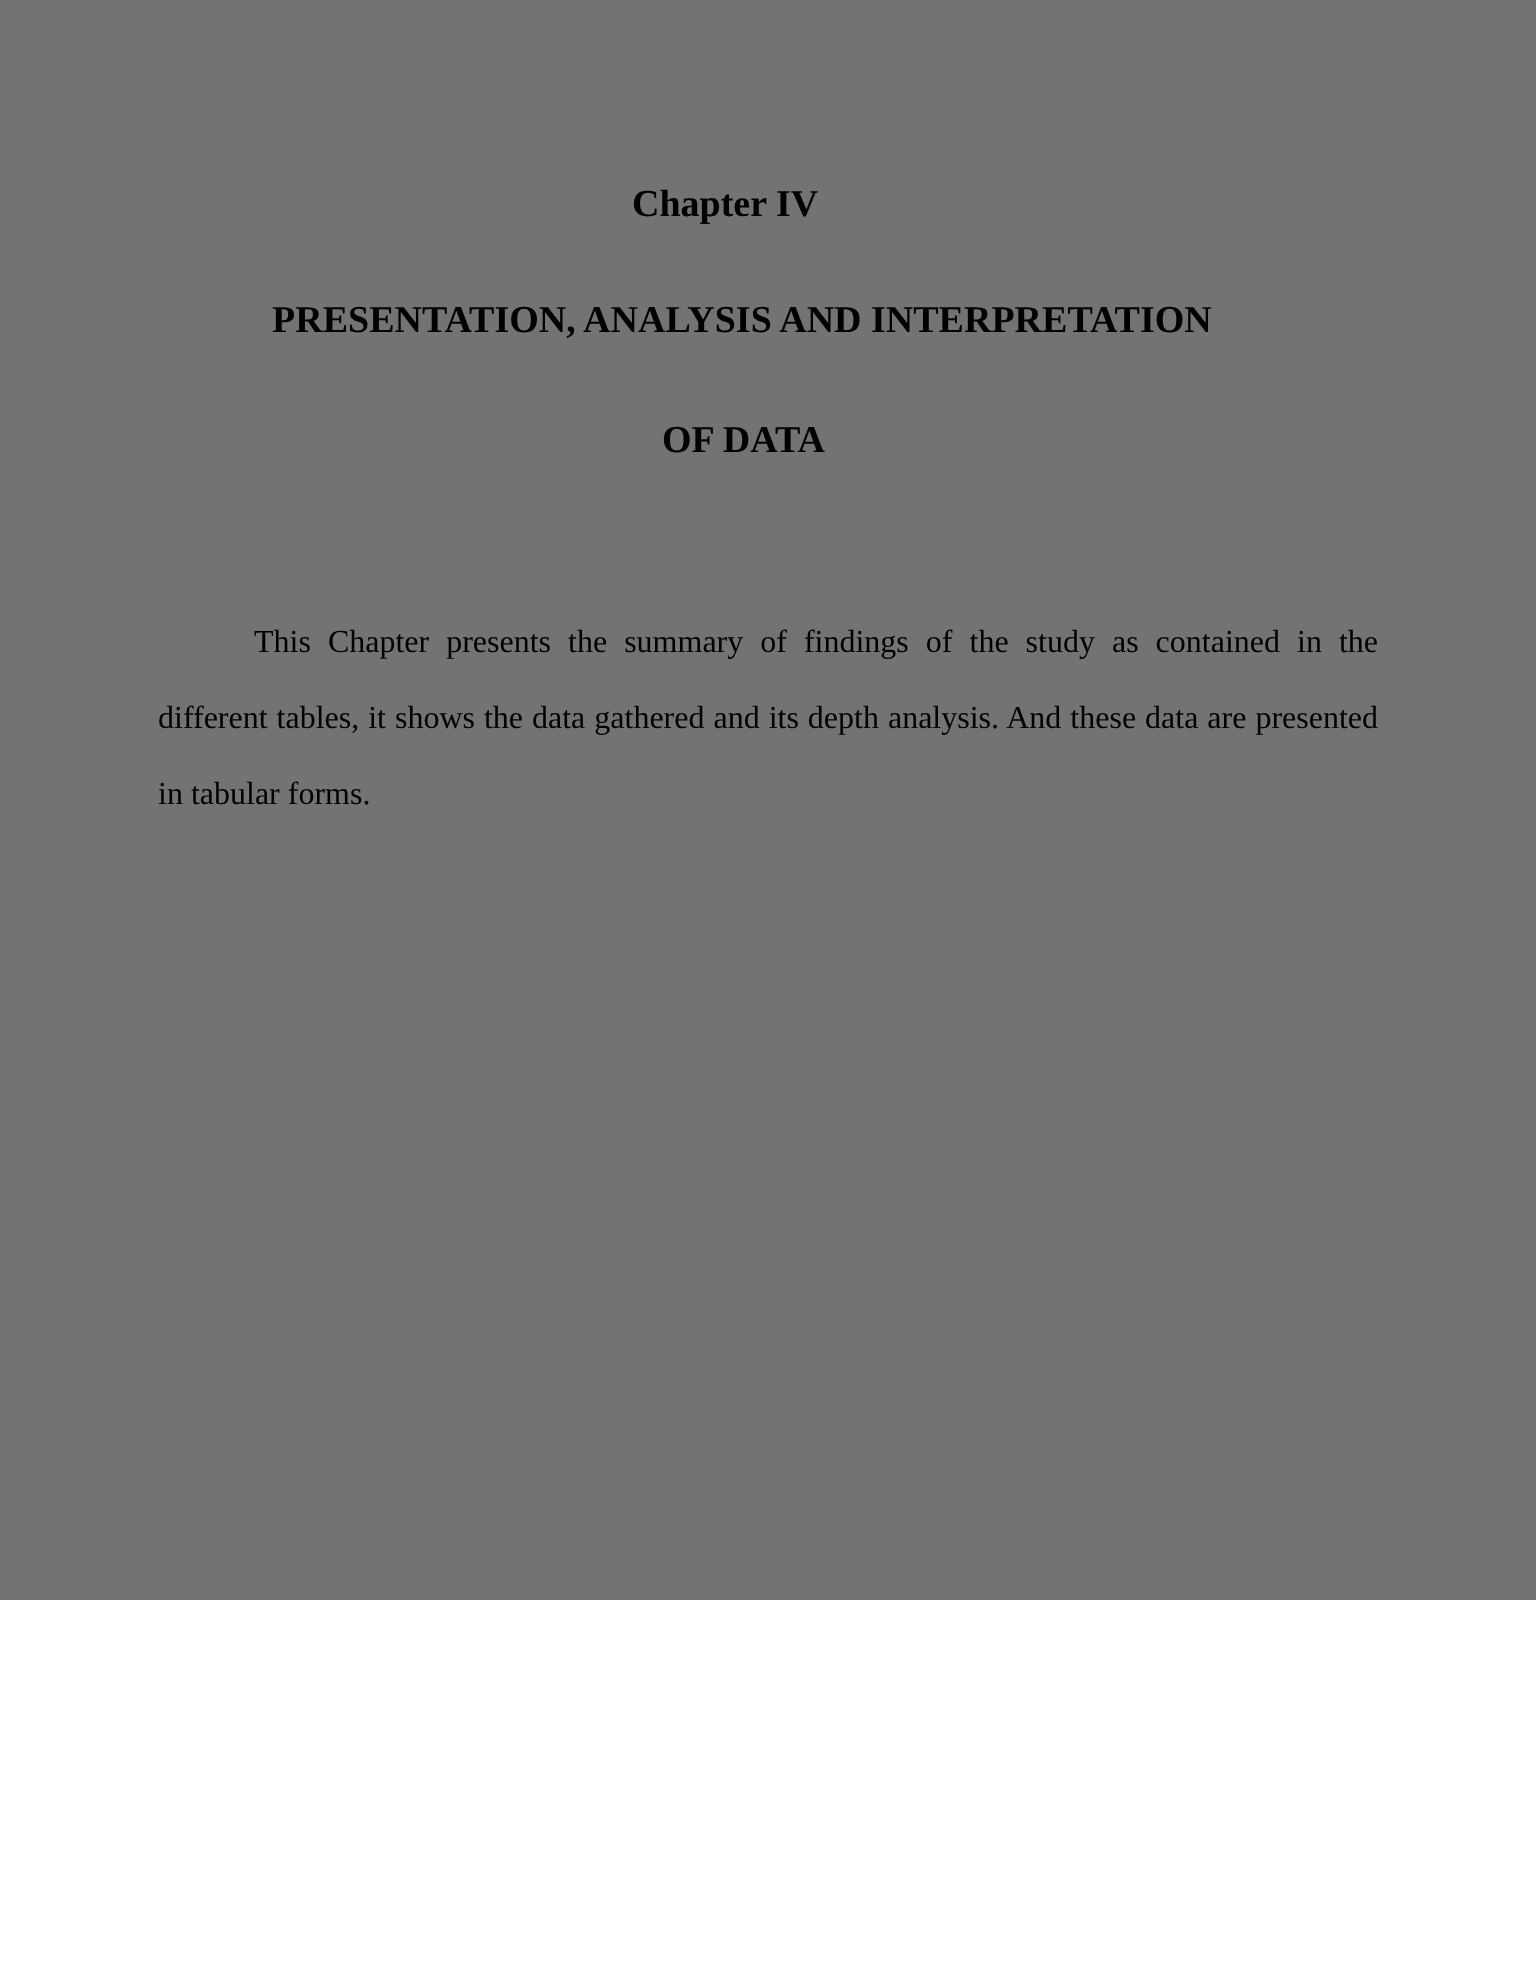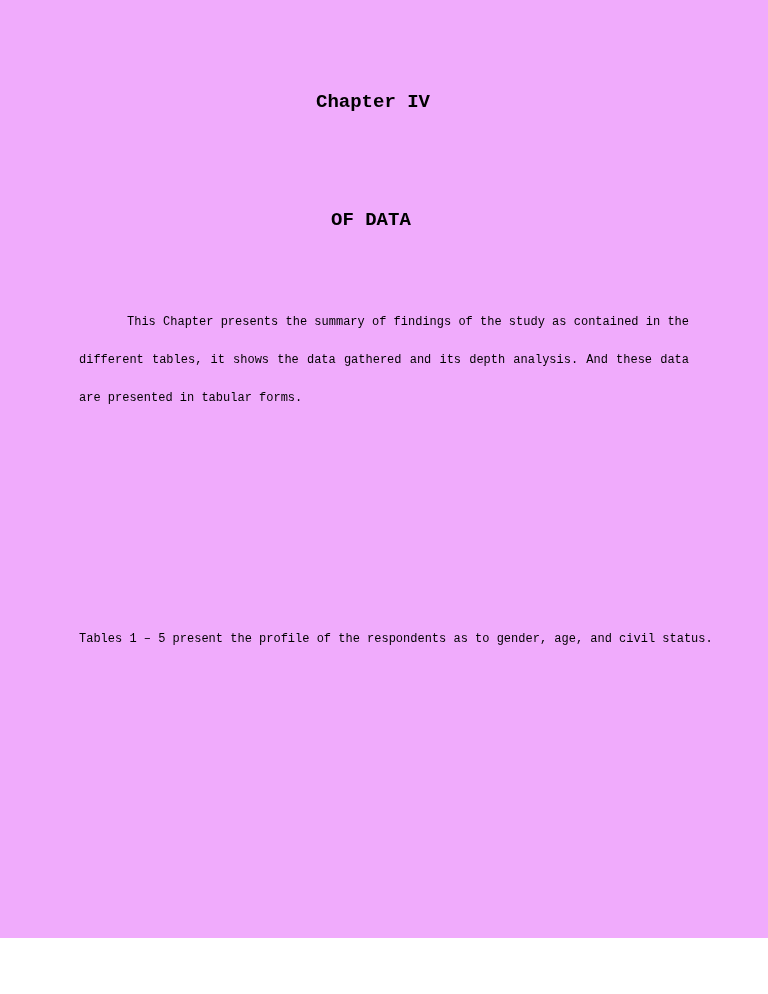--- a/index.html
+++ b/index.html
@@ -12,57 +12,54 @@
       height: 994px;
       position: relative;
       overflow: hidden;
       font-family: "Liberation Serif", "DejaVu Serif", serif;
       color: #000000;
     }
     .page {
       position: absolute;
       left: 0; top: 0;
       width: 768px;
-      height: 938px;
-      background: #f0abfc;
-      font-family: Liberation Mono, monospace;
+      height: 800px;
+      background: #737373;
     }
     .heading {
       position: absolute;
       font-weight: bold;
       font-size: 19px;
       white-space: nowrap;
       line-height: 1;
     }
     #chapter-title { left: 316px; top: 93px; }
     #section-title-1 { left: 136px; top: 151px; }
     #section-title-2 { left: 331px; top: 211px; }
 
     .para {
       position: absolute;
       left: 79px;
       width: 610px;
-      font-size: 12px;
+      font-size: 16px;
       line-height: 38px;
       text-align: justify;
       text-align-last: left;
     }
     .para .indent { display: inline-block; width: 48px; }
     #paragraph-1 { top: 303px; }
     #paragraph-2 { top: 441px; }
     #paragraph-3 { top: 620px; left: 79px; width: 640px; white-space: nowrap; }
   </style>
 </head>
 <body>
 
 <div class="page">
   <div class="heading" id="chapter-title">Chapter IV</div>
+  <div class="heading" id="section-title-1">PRESENTATION, ANALYSIS AND INTERPRETATION</div>
   <div class="heading" id="section-title-2">OF DATA</div>
 
   <div class="para" id="paragraph-1">
     <span class="indent"></span><span>This Chapter presents the summary of findings of the study as contained in the different tables, it shows the data gathered and its depth analysis. And these data are presented in tabular forms.</span>
   </div>
 
 
-  <div class="para" id="paragraph-3">
-    <span>Tables 1 – 5 present the profile of the respondents as to gender, age, and civil status.</span>
-  </div>
 </div>
 
 </body></html>

